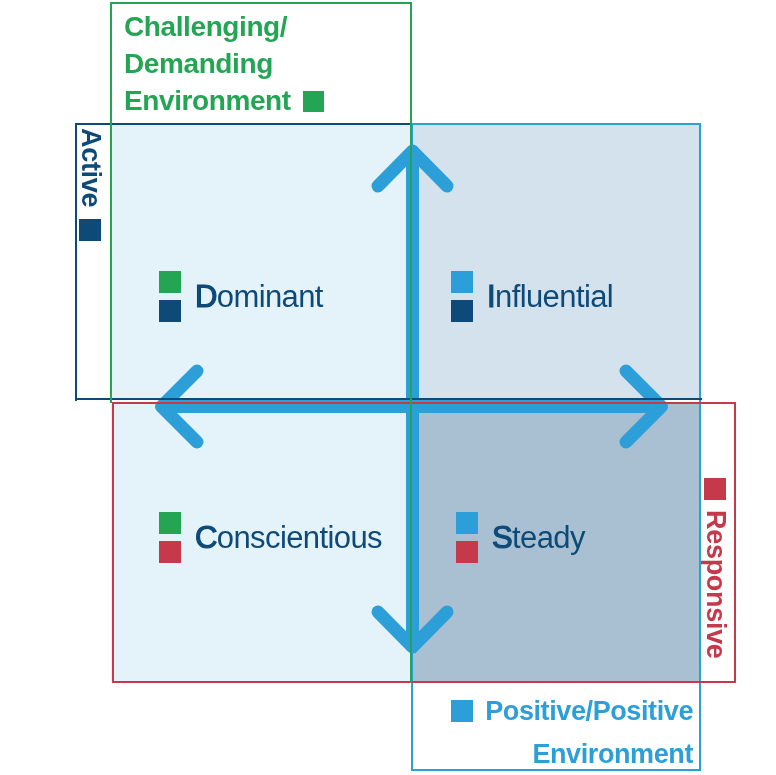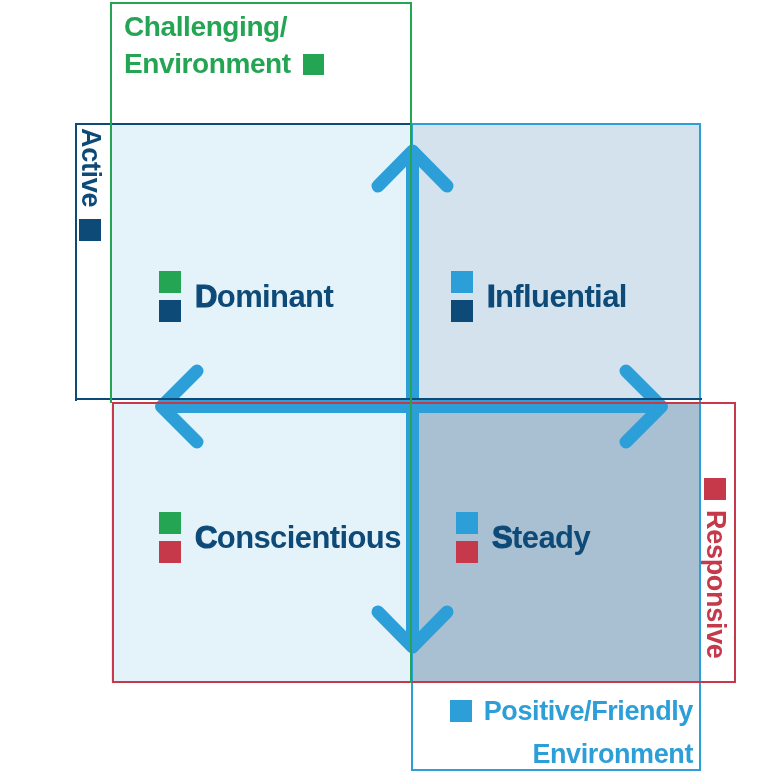--- a/index.html
+++ b/index.html
@@ -40,21 +40,21 @@
   .active-label{left:106px;top:128px;color:var(--navy);gap:12px;}
   .responsive-label{left:731px;top:478px;color:var(--red);gap:10px;}
   .sq{display:inline-block;flex:none;}
   .sq22{width:22px;height:22px;}
   .sq21{width:21px;height:21px;}
   .inline-sq{vertical-align:-2px;}
   .ml12{margin-left:12px;} .mr12{margin-right:12px;}
   
   .qgroup{position:absolute;display:flex;align-items:center;gap:14px;}
   .qgroup .stack{display:flex;flex-direction:column;gap:7px;}
-  .qlabel{color:var(--navy);font-size:31px;font-weight:700;letter-spacing:-0.6px;white-space:nowrap;}
+  .qlabel{color:var(--navy);font-size:31px;font-weight:400;letter-spacing:-0.6px;white-space:nowrap;}
   .qlabel .initial{-webkit-text-stroke:1.2px currentColor;}
   .g-dominant{left:159px;top:271px;}
   .g-influential{left:451px;top:271px;}
   .g-conscientious{left:159px;top:512px;}
   .g-steady{left:456px;top:512px;}
 </style>
 </head>
 <body>
 
 <div class="canvas">
@@ -77,35 +77,36 @@
   <div class="abs red-box"></div>
   <div class="seg navy-seg navy-left"></div>
   <div class="seg navy-seg navy-top"></div>
   <div class="seg navy-seg navy-bottom"></div>
   <div class="seg green-seg green-left"></div>
   <div class="seg green-seg green-top"></div>
   <div class="seg green-seg green-right"></div>
 
   <div class="abs env-top">
     <div>Challenging/</div>
+    <div>Demanding</div>
     <div><span>Environment</span><span class="sq sq21 inline-sq ml12" style="background: rgb(35, 165, 83);"></span></div>
   </div>
 
   <div class="abs rot side-label active-label">
     <span>Active</span>
     <span class="sq sq22" style="background: rgb(13, 74, 120);"></span>
   </div>
 
   <div class="abs rot side-label responsive-label">
     <span class="sq sq22" style="background: rgb(197, 57, 75);"></span>
     <span>Responsive</span>
   </div>
 
   <div class="abs env-bottom">
-    <div><span class="sq sq22 inline-sq mr12" style="background: rgb(45, 159, 216);"></span><span>Positive/Friendly</span></div>
+    <div><span class="sq sq22 inline-sq mr12" style="background: rgb(45, 159, 216);"></span><span>Positive/Positive</span></div>
     <div>Environment</div>
   </div>
 
   <div class="qgroup g-dominant">
     <div class="stack">
       <span class="sq sq22" style="background: rgb(35, 165, 83);"></span>
       <span class="sq sq22" style="background: rgb(13, 74, 120);"></span>
     </div>
     <div class="qlabel"><span class="initial">D</span><span>ominant</span></div>
   </div>

